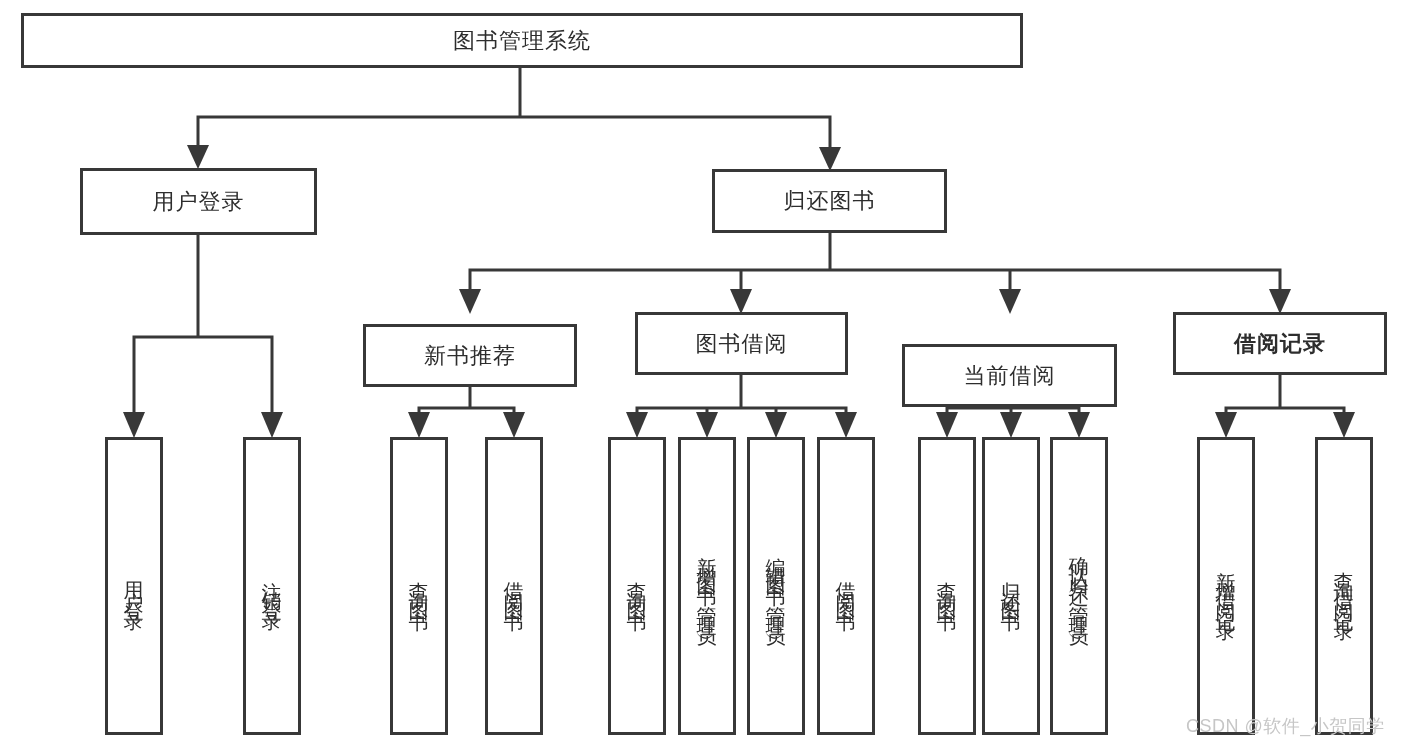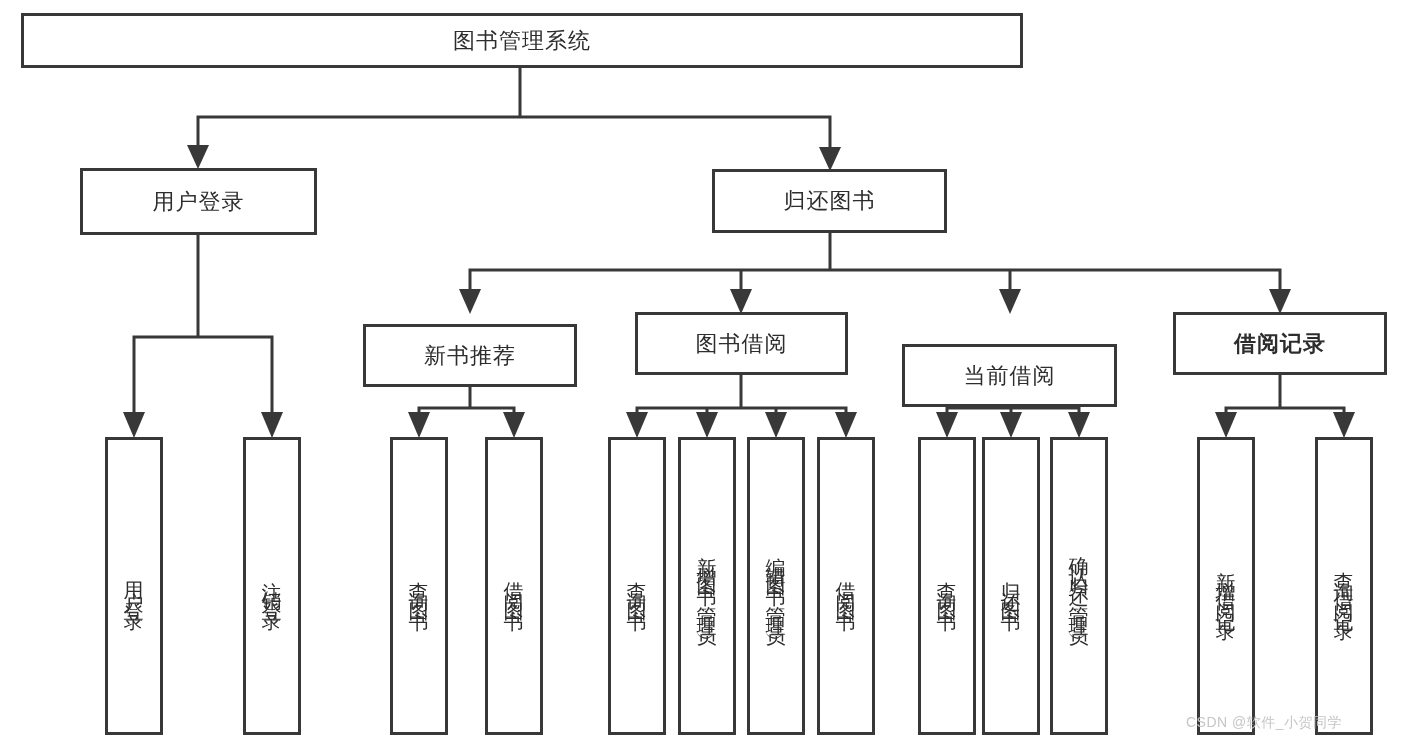--- a/index.html
+++ b/index.html
@@ -40,21 +40,21 @@
     text-orientation: mixed;
     line-height: 1;
     font-size: 20px;
     letter-spacing: 10px;
     white-space: nowrap;
   }
   .watermark {
     position: absolute;
     left: 1186px;
     top: 714px;
-    font-size: 14px;
+    font-size: 18px;
     color: #c6c6c6;
     letter-spacing: 0.5px;
     z-index: 5;
     white-space: nowrap;
   }
 </style>
 </head>
 <body>
 
 <div class="stage">

